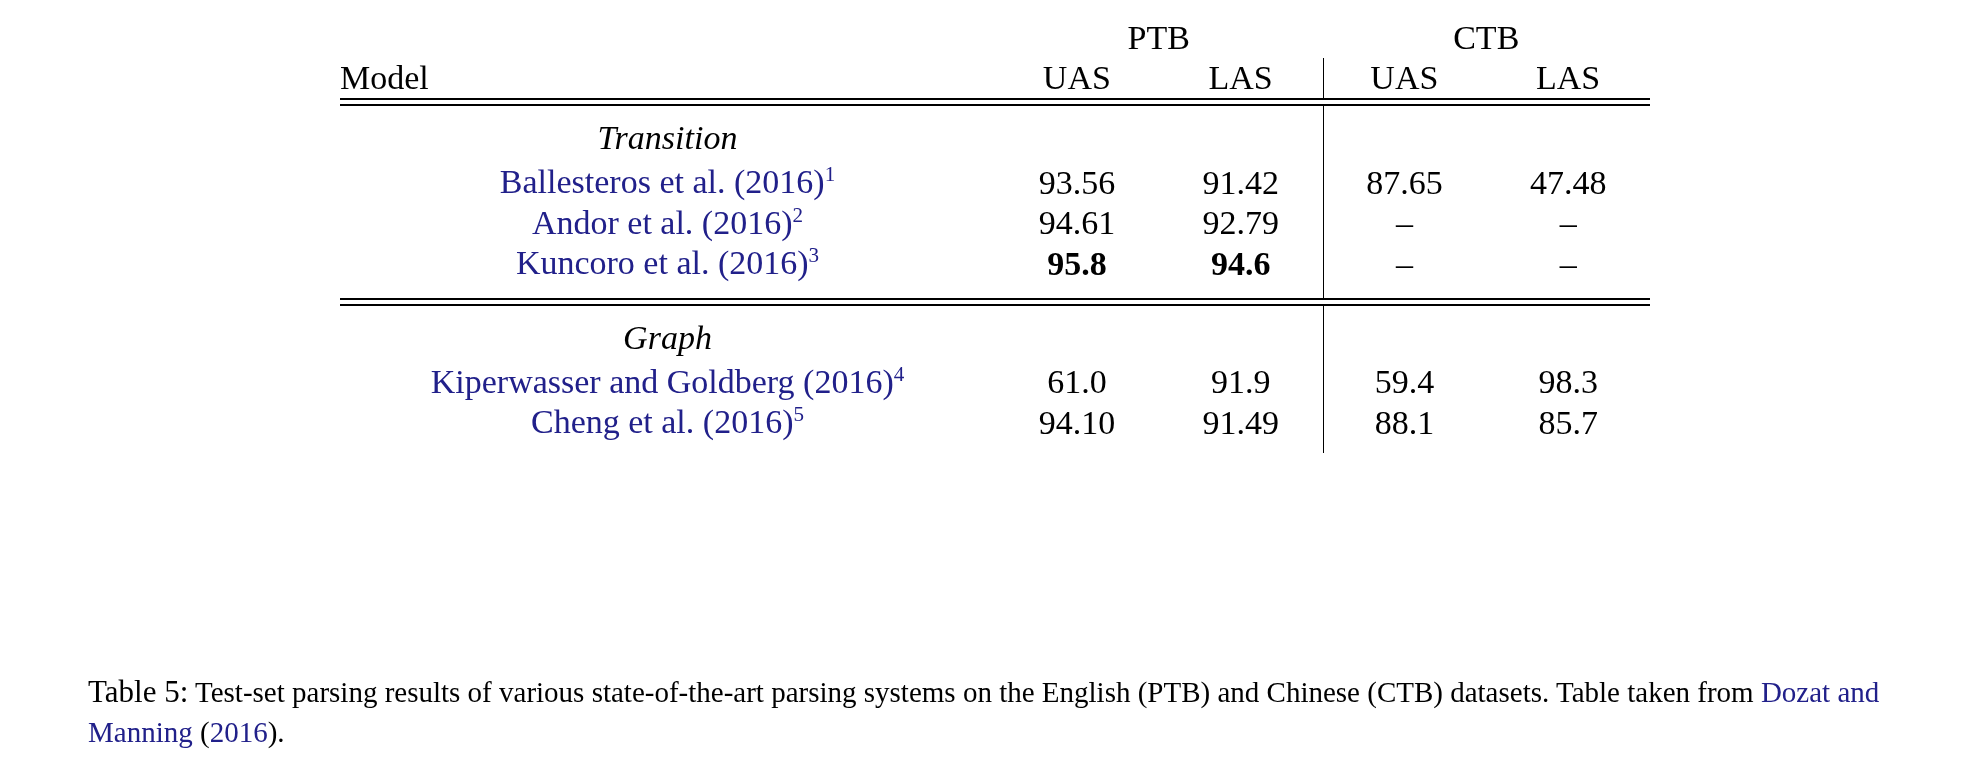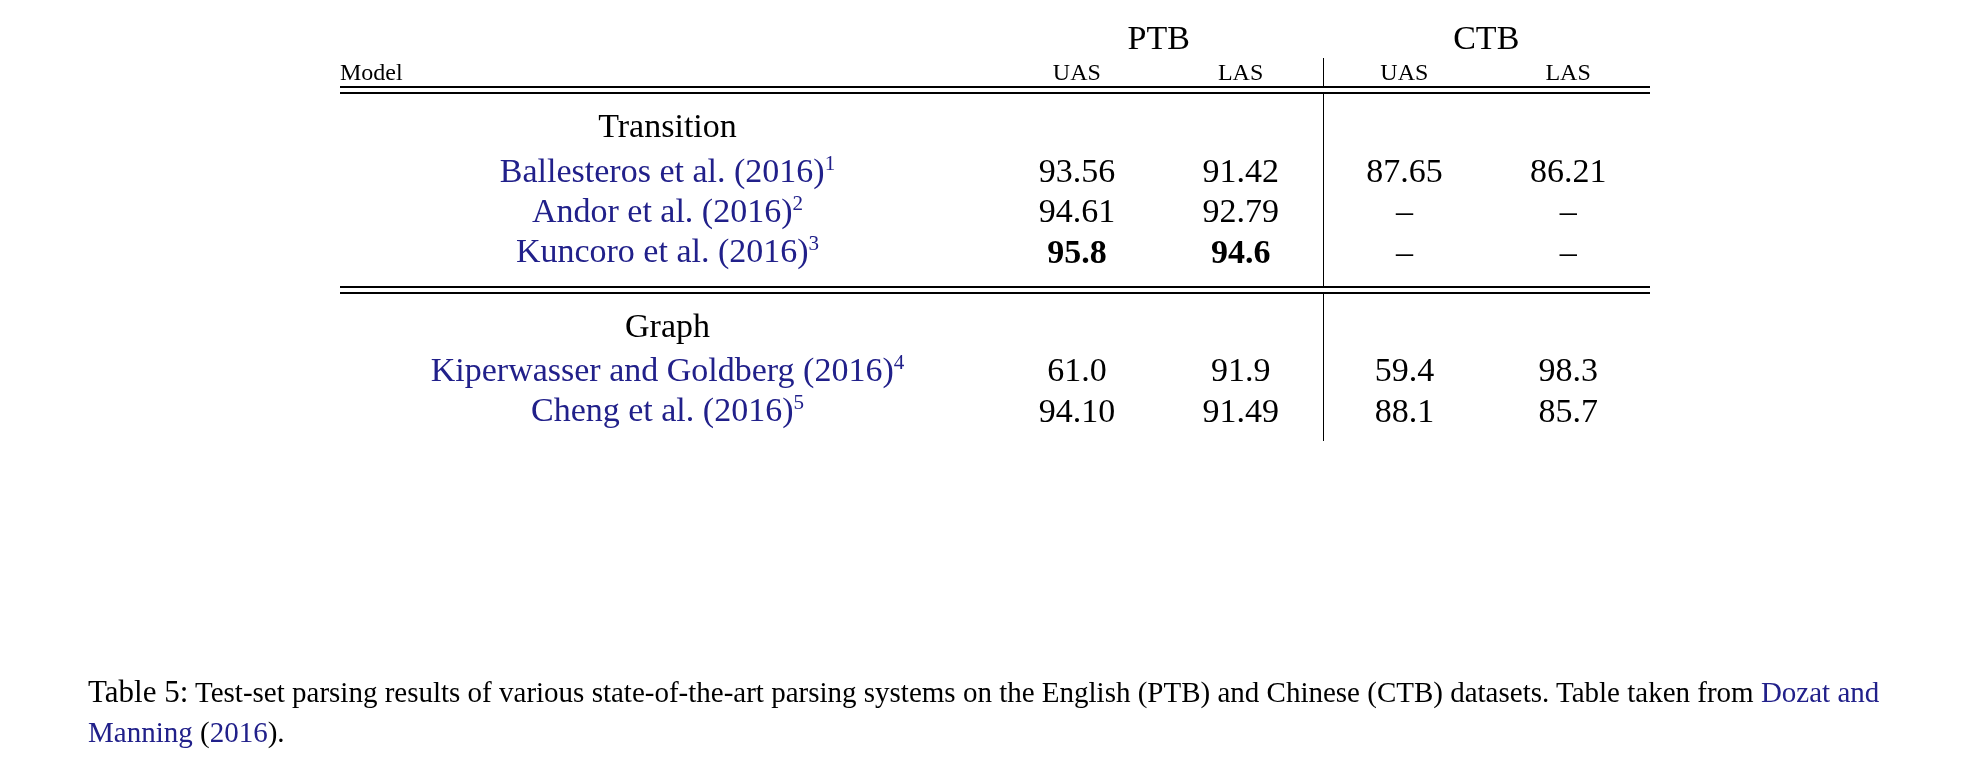--- a/index.html
+++ b/index.html
@@ -43,21 +43,21 @@
   .col-model { width: 600px; text-align: left !important; }
   .col-num   { width: 150px; }
 
   .grouphead th {
     font-weight: bold;
     font-size: 34px;
     padding-bottom: 6px;
   }
   .subhead th {
     font-weight: bold;
-    font-size: 24px;
+    font-size: 34px;
     padding-bottom: 10px;
   }
   .subhead th.col-model { text-align: left; }
 
   
   .rule-double {
     border-top: 2px solid #000;
     border-bottom: 2px solid #000;
     height: 4px;
     padding: 0 !important;
@@ -68,20 +68,21 @@
   
   .vsep-left {
     box-shadow: inset 1px 0 0 0 #000;
   }
 
   .section-label {
     font-weight: bold;
     text-align: left;
     padding-top: 12px !important;
     padding-bottom: 4px !important;
+    font-style: italic;
   }
   .cite {
     color: #21208a;
     text-align: center;
     padding-top: 6px;
     padding-bottom: 6px;
   }
   .cite sup {
     font-size: 0.62em;
     vertical-align: super;
@@ -147,21 +148,21 @@
             <td></td>
             <td class="vsep-left"></td>
             <td></td>
         </tr>
 
         <tr>
           <td class="cite"><span>Ballesteros et al. (2016)</span><sup>1</sup></td>
           <td class="num">93.56</td>
           <td class="num">91.42</td>
           <td class="num vsep-left">87.65</td>
-          <td class="num">86.21</td>
+          <td class="num">47.48</td>
         </tr>
 
         <tr>
           <td class="cite"><span>Andor et al. (2016)</span><sup>2</sup></td>
           <td class="num">94.61</td>
           <td class="num">92.79</td>
           <td class="num vsep-left dash">–</td>
           <td class="num dash">–</td>
         </tr>
 

